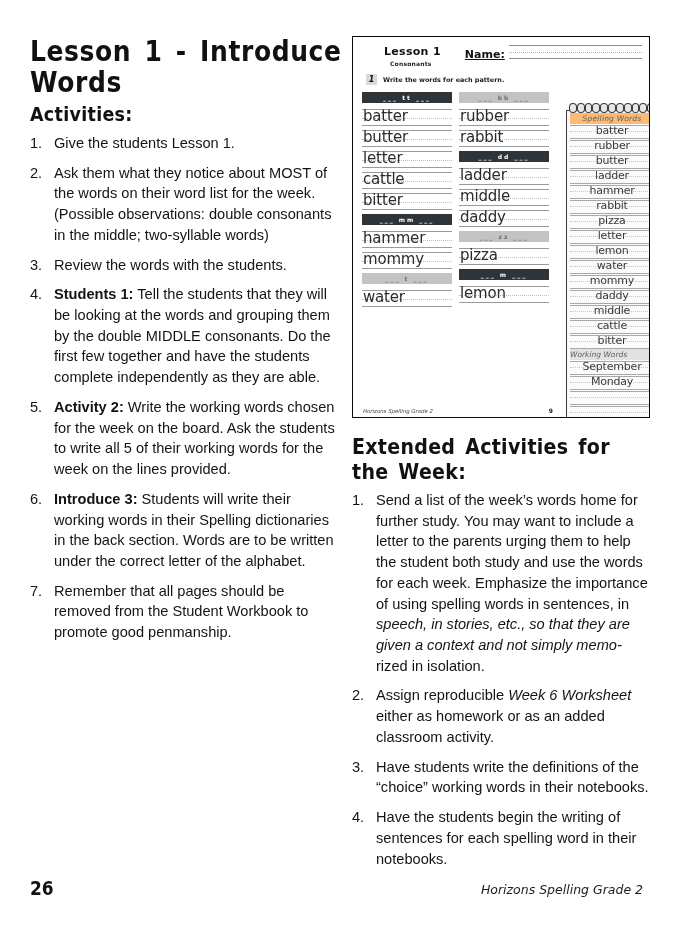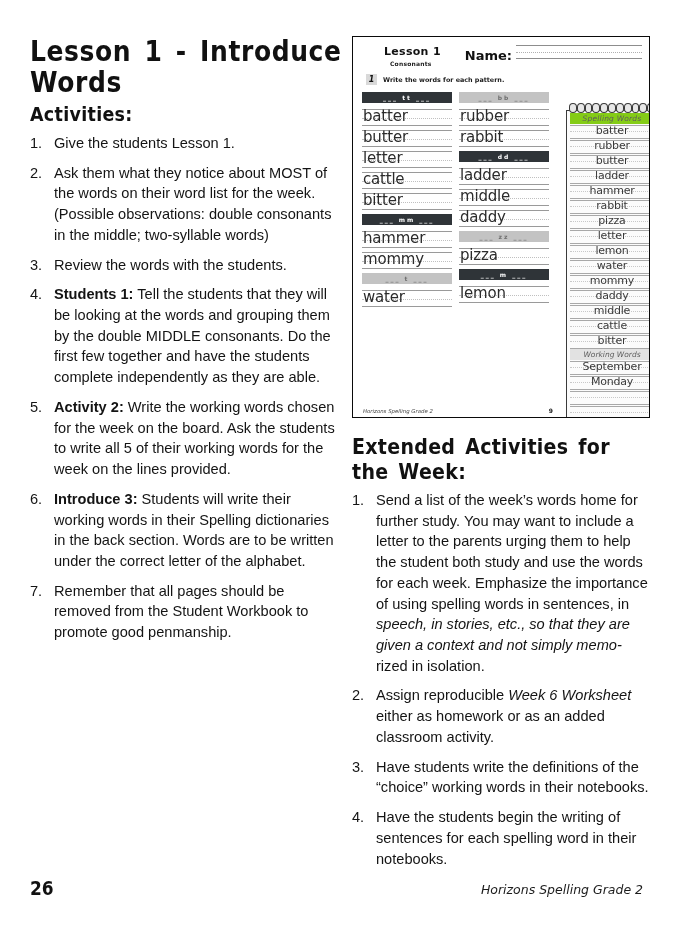--- a/index.html
+++ b/index.html
@@ -137,25 +137,26 @@
     padding-left: 6px;
   }
   .ws-name-wrap {
     display: flex;
     align-items: flex-start;
     gap: 4px;
     margin-left: 16px;
     flex: 1;
   }
   .ws-name {
-    font-size: 13px;
+    font-size: 11px;
     font-weight: bold;
     color: #111;
     margin-top: 3px;
     white-space: nowrap;
+    text-decoration: underline;
   }
   .ruled {
     flex: 1;
     height: 14px;
     position: relative;
   }
   .ruled:before,
   .ruled:after {
     content: "";
     position: absolute;
@@ -278,21 +279,21 @@
     border: 1.4px solid #3a3a3a;
     background: #fbfbfb;
     padding: 2px 3px 4px 3px;
     margin-top: -2px;
   }
   .pad-head {
     font-size: 7.5px;
     color: #5d5d5d;
     text-align: center;
     letter-spacing: .2px;
-    background: #84cc16;
+    background: #fdba74;
     padding: 1px 0;
     font-style: italic;
   }
   .pad-row {
     height: 15px;
     position: relative;
   }
   .pad-row .l-top,
   .pad-row .l-bot,
   .pad-row .l-mid {
@@ -308,21 +309,20 @@
     top: -1px;
     text-align: center;
     font-size: 11px;
     color: #3a3a3a;
     line-height: 15px;
     letter-spacing: -0.2px;
   }
   .pad-sep {
     font-size: 7.5px;
     color: #5d5d5d;
-    text-align: center;
     background: #e2e2e2;
     font-style: italic;
     padding: 0;
     line-height: 11px;
   }
   .ws-foot {
     position: absolute;
     left: 10px;
     bottom: 3px;
     right: 10px;

